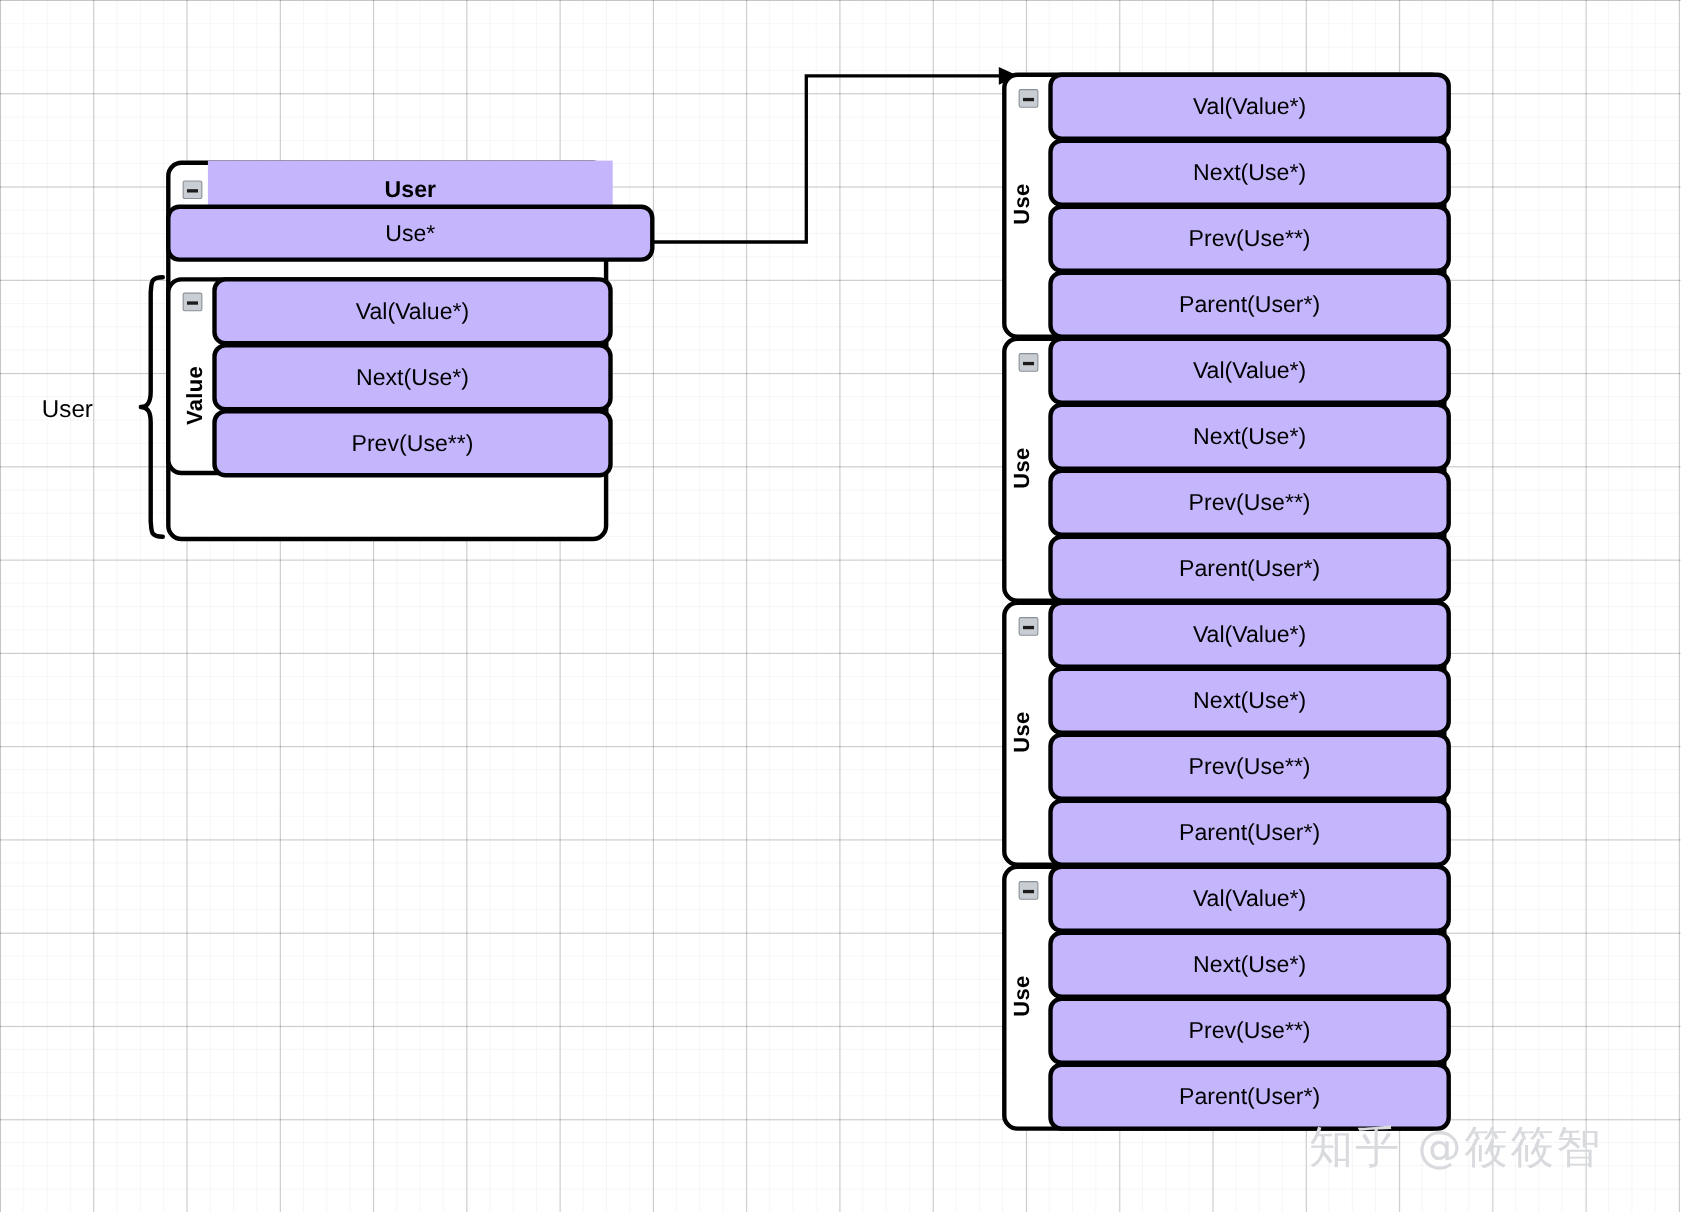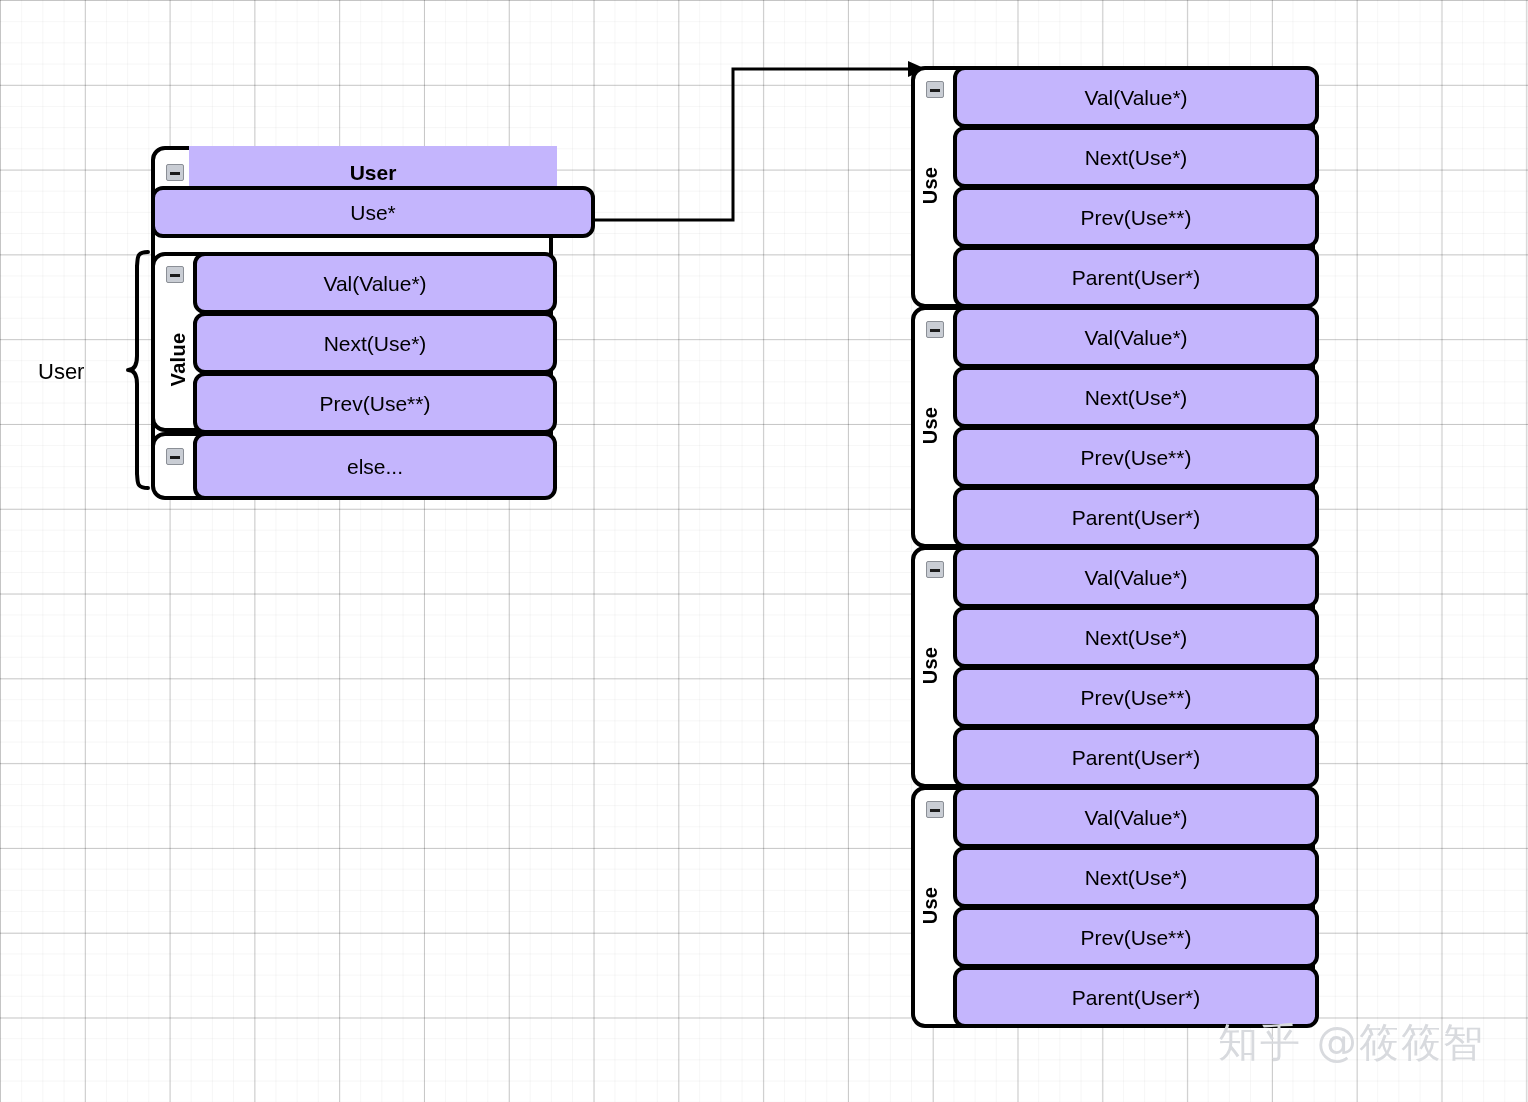--- a/index.html
+++ b/index.html
@@ -95,21 +95,20 @@
   }
 
   
   .watermark {
     position: absolute;
     font-size: 40px;
     color: #d8dade;
     white-space: nowrap;
     font-family: "DejaVu Sans", sans-serif;
     letter-spacing: 2px;
-    margin-left: 28px;
   }
 </style>
 </head>
 <body>
 
 <div id="canvas">
 
   <svg id="connector" width="1528" height="1102">
     <polyline points="553,220 733,220 733,69 914,69" fill="none" stroke="#000" stroke-width="3"></polyline>
     <polygon points="926,69 908,61 908,77" fill="#000"></polygon>
@@ -131,24 +130,20 @@
 
     <div class="node" style="left:-4px; top:102px; width:402px; height:180px;">
       <div class="collapse-icon" style="left:11px; top:10px;"></div>
       <div class="vlabel" style="left:-12px; top:92px; width:70px;">Value</div>
 
       <div class="row" style="left:38px; top:-4px; width:364px; height:62px;">Val(Value*)</div>
       <div class="row" style="left:38px; top:56px; width:364px; height:62px;">Next(Use*)</div>
       <div class="row" style="left:38px; top:116px; width:364px; height:62px;">Prev(Use**)</div>
     </div>
 
-    <div class="node" style="left:-4px; top:282px; width:402px; height:68px;">
-      <div class="collapse-icon" style="left:11px; top:12px;"></div>
-      <div class="row" style="left:38px; top:-4px; width:364px; height:68px;">else...</div>
-    </div>
   </div>
 
   <div class="node" style="left:911px; top:66px; width:404px; height:242px;">
     <div class="collapse-icon" style="left:11px; top:11px;"></div>
     <div class="vlabel" style="left:-20px; top:104px; width:70px;">Use</div>
     <div class="row" style="left:38px; top:-4px; width:366px; height:62px;">Val(Value*)</div>
     <div class="row" style="left:38px; top:56px; width:366px; height:62px;">Next(Use*)</div>
     <div class="row" style="left:38px; top:116px; width:366px; height:62px;">Prev(Use**)</div>
     <div class="row" style="left:38px; top:176px; width:366px; height:62px;">Parent(User*)</div>
   </div>

